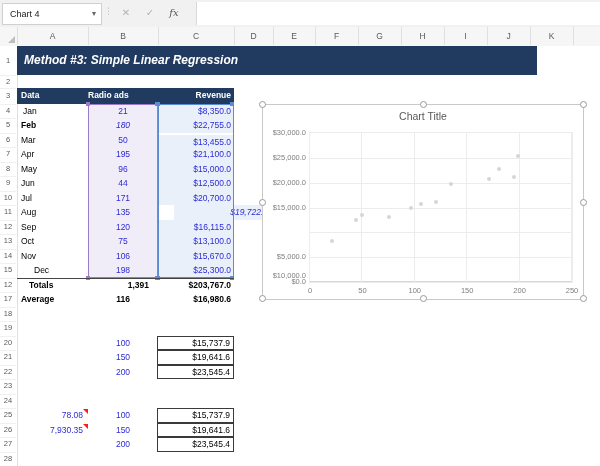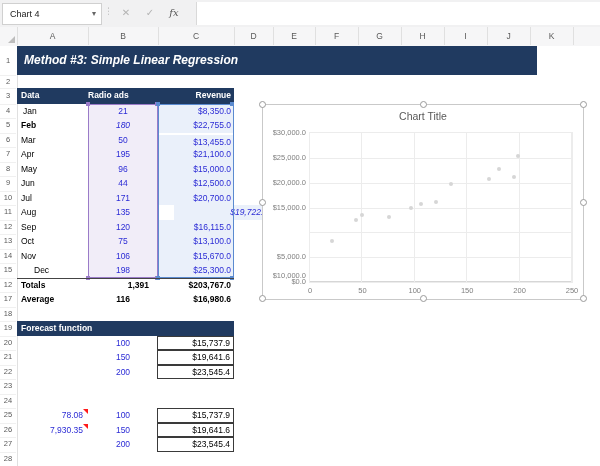--- a/index.html
+++ b/index.html
@@ -186,21 +186,21 @@
         <div class="range-sel" style="left: 158px; top: 57.5px; width: 76px; height: 174px; border: 1.5px solid rgb(91, 139, 208);"></div>
         <div class="sq" style="left: 86px; top: 55.5px; background: rgb(154, 123, 200);"></div>
         <div class="sq" style="left: 155px; top: 55.5px; background: rgb(154, 123, 200);"></div>
         <div class="sq" style="left: 86px; top: 229.5px; background: rgb(154, 123, 200);"></div>
         <div class="sq" style="left: 155px; top: 229.5px; background: rgb(154, 123, 200);"></div>
         <div class="sq" style="left: 156px; top: 55.5px; background: rgb(91, 139, 208);"></div>
         <div class="sq" style="left: 230px; top: 55.5px; background: rgb(91, 139, 208);"></div>
         <div class="sq" style="left: 156px; top: 229.5px; background: rgb(91, 139, 208);"></div>
         <div class="sq" style="left: 230px; top: 229.5px; background: rgb(91, 139, 208);"></div>
         <div class="cell" style="left: 17px; top: 231.5px; width: 217px; height: 1px; border-top: 1px solid rgb(68, 68, 68);"></div>
-        <div class="cell bold" style="left: 17px; top: 231.5px; width: 71px; padding-left: 4px; box-sizing: border-box;">Totals</div>
+        <div class="cell bold" style="left: 17px; top: 231.5px; width: 71px; padding-left: 12px; box-sizing: border-box;">Totals</div>
         <div class="cell bold" style="left: 88px; top: 231.5px; width: 70px; text-align: right; padding-right: 9px; box-sizing: border-box;">1,391</div>
         <div class="cell bold" style="left: 158px; top: 231.5px; width: 76px; text-align: right; padding-right: 3px; box-sizing: border-box;">$203,767.0</div>
         <div class="cell bold" style="left: 17px; top: 246px; width: 71px; padding-left: 4px; box-sizing: border-box;">Average</div>
         <div class="cell bold" style="left: 88px; top: 246px; width: 70px; text-align: center;">116</div>
         <div class="cell bold" style="left: 158px; top: 246px; width: 76px; text-align: right; padding-right: 3px; box-sizing: border-box;">$16,980.6</div>
         <div class="cell blue-num" style="left: 88px; top: 289.5px; width: 70px; text-align: center;">100</div>
         <div class="cell boxed" style="left: 157px; top: 289.5px; width: 77px; height: 14.5px; line-height: 13px;">$15,737.9</div>
         <div class="cell blue-num" style="left: 88px; top: 304px; width: 70px; text-align: center;">150</div>
         <div class="cell boxed" style="left: 157px; top: 304px; width: 77px; height: 14.5px; line-height: 13px;">$19,641.6</div>
         <div class="cell blue-num" style="left: 88px; top: 318.5px; width: 70px; text-align: center;">200</div>
@@ -210,21 +210,20 @@
         <div class="cell blue-num" style="left: 88px; top: 376.5px; width: 70px; text-align: center;">150</div>
         <div class="cell boxed" style="left: 157px; top: 376.5px; width: 77px; height: 14.5px; line-height: 13px;">$19,641.6</div>
         <div class="cell blue-num" style="left: 88px; top: 391px; width: 70px; text-align: center;">200</div>
         <div class="cell boxed" style="left: 157px; top: 391px; width: 77px; height: 14.5px; line-height: 13px;">$23,545.4</div>
         <div class="cell blue-num" style="left: 17px; top: 362px; width: 66px; text-align: right;">78.08</div>
         <div class="cell blue-num" style="left: 17px; top: 376.5px; width: 66px; text-align: right;">7,930.35</div>
         <div class="comment-tri" style="left: 83px; top: 363px;"></div>
         <div class="comment-tri" style="left: 83px; top: 377.5px;"></div>
       </div>
 
-    <div class="sec-hdr navy" style="top:275px">Forecast function</div>
 
     <div class="chart" id="chart">
       <div class="chart-title">Chart Title</div>
       <div class="plot" id="plot">
         <div class="axis-x"></div>
       <div class="ytick" style="left: -48px; top: 144px;">$0.0</div>
           <div class="gl-h" style="top: 124.167px;"></div>
           <div class="ytick" style="left: -48px; top: 119.167px;">$5,000.0</div>
           <div class="gl-h" style="top: 99.3333px;"></div>
           <div class="ytick" style="left: -48px; top: 102px; margin-top: 36px;">$10,000.0</div>

